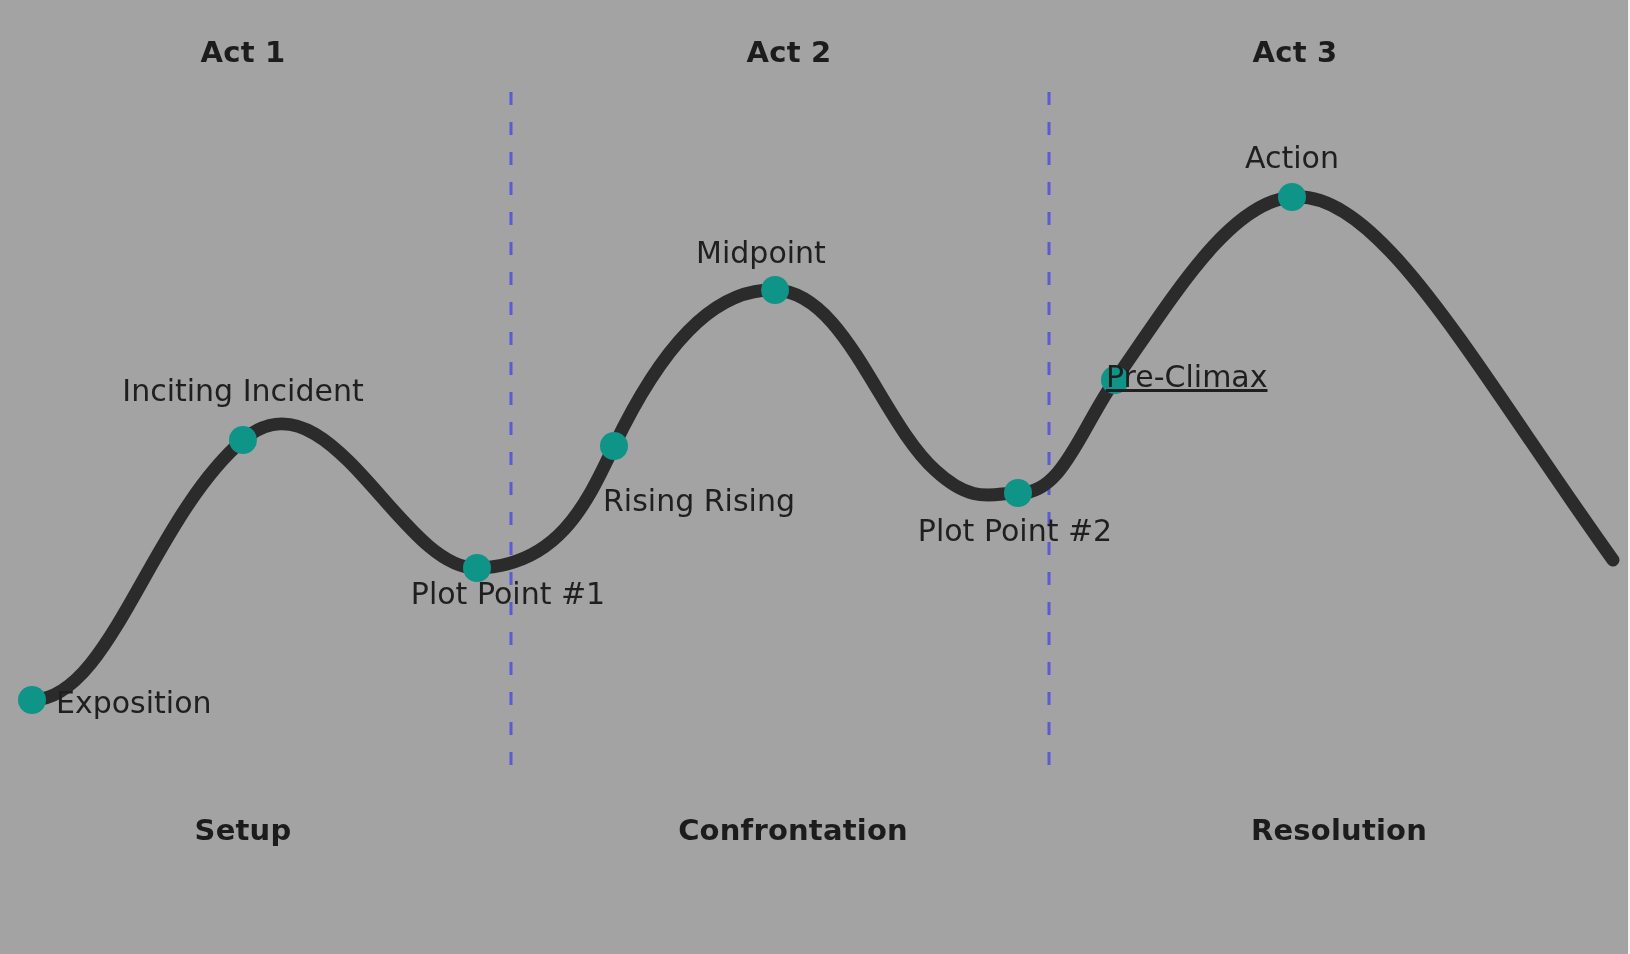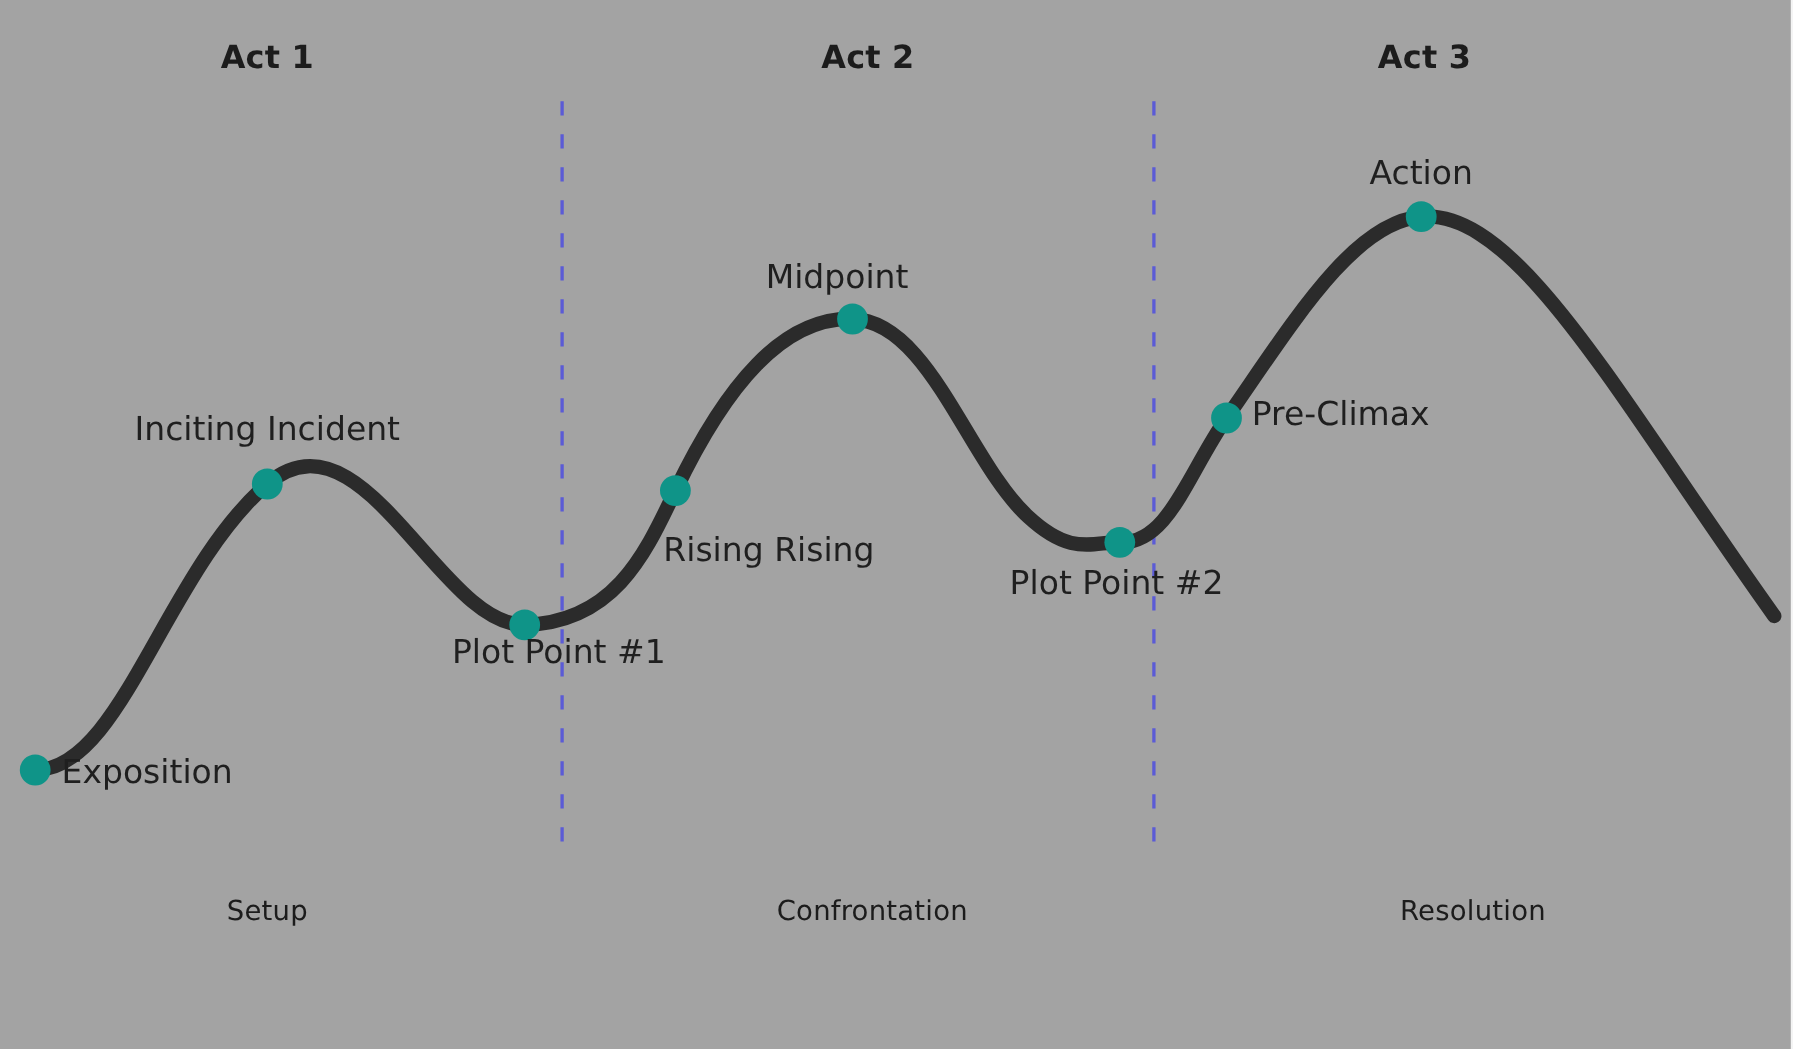--- a/index.html
+++ b/index.html
@@ -24,22 +24,22 @@
     font-weight: bold;
     font-size: 29px;
     color: #1c1c1c;
     transform: translateX(-50%);
     white-space: nowrap;
     letter-spacing: 0.2px;
   }
   .phase-label {
     position: absolute;
     font-family: "DejaVu Sans", "Liberation Sans", sans-serif;
-    font-weight: normal;
-    font-size: 25px;
+    font-weight: bold;
+    font-size: 29px;
     color: #1c1c1c;
     transform: translateX(-50%);
     white-space: nowrap;
     letter-spacing: 0.2px;
   }
   .beat-label {
     position: absolute;
     font-family: "DejaVu Sans", "Liberation Sans", sans-serif;
     font-weight: 400;
     font-size: 30px;
@@ -85,21 +85,21 @@
       <div class="act-header" style="left: 789px; top: 35px; color: rgb(28, 28, 28);">Act 2</div>
       <div class="act-header" style="left: 1295px; top: 35px; color: rgb(28, 28, 28);">Act 3</div>
     </div>
   <div id="beat-labels">
       <div class="beat-label anchor-left" style="left: 56px; top: 685px; color: rgb(31, 31, 31);">Exposition</div>
       <div class="beat-label anchor-center" style="left: 243px; top: 373px; color: rgb(31, 31, 31); text-align: center;">Inciting Incident</div>
       <div class="beat-label anchor-center" style="left: 508px; top: 576px; color: rgb(31, 31, 31);">Plot Point #1</div>
       <div class="beat-label anchor-center" style="left: 699px; top: 483px; color: rgb(31, 31, 31);">Rising Rising</div>
       <div class="beat-label anchor-center" style="left: 761px; top: 235px; color: rgb(31, 31, 31);">Midpoint</div>
       <div class="beat-label anchor-center" style="left: 1015px; top: 513px; color: rgb(31, 31, 31);">Plot Point #2</div>
-      <div class="beat-label anchor-left" style="left: 1138px; top: 359px; color: rgb(31, 31, 31);">Pre-Climax</div>
+      <div class="beat-label anchor-left" style="left: 1106px; top: 359px; color: rgb(31, 31, 31); text-decoration: underline;">Pre-Climax</div>
       <div class="beat-label anchor-center" style="left: 1292px; top: 140px; color: rgb(31, 31, 31);">Action</div>
     </div>
   <div id="phase-labels">
       <div class="phase-label" style="left: 243px; top: 813px; color: rgb(28, 28, 28);">Setup</div>
       <div class="phase-label" style="left: 793px; top: 813px; color: rgb(28, 28, 28);">Confrontation</div>
       <div class="phase-label" style="left: 1339px; top: 813px; color: rgb(28, 28, 28); text-align: center;">Resolution</div>
     </div>
 
 </div>
 

